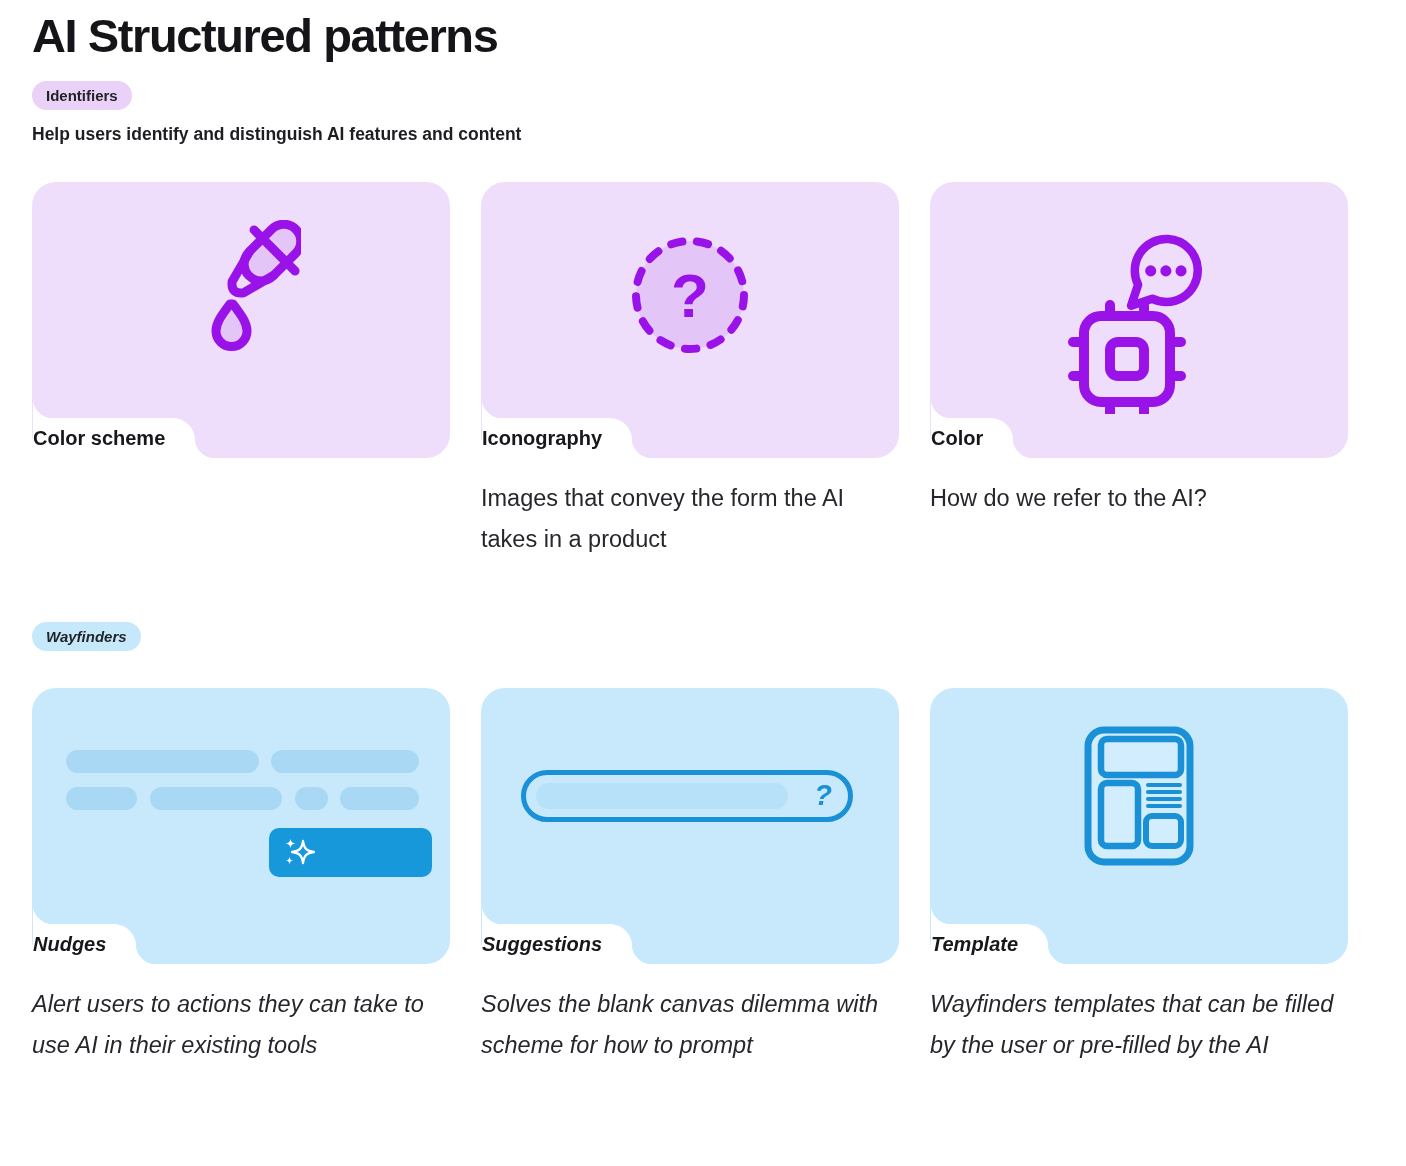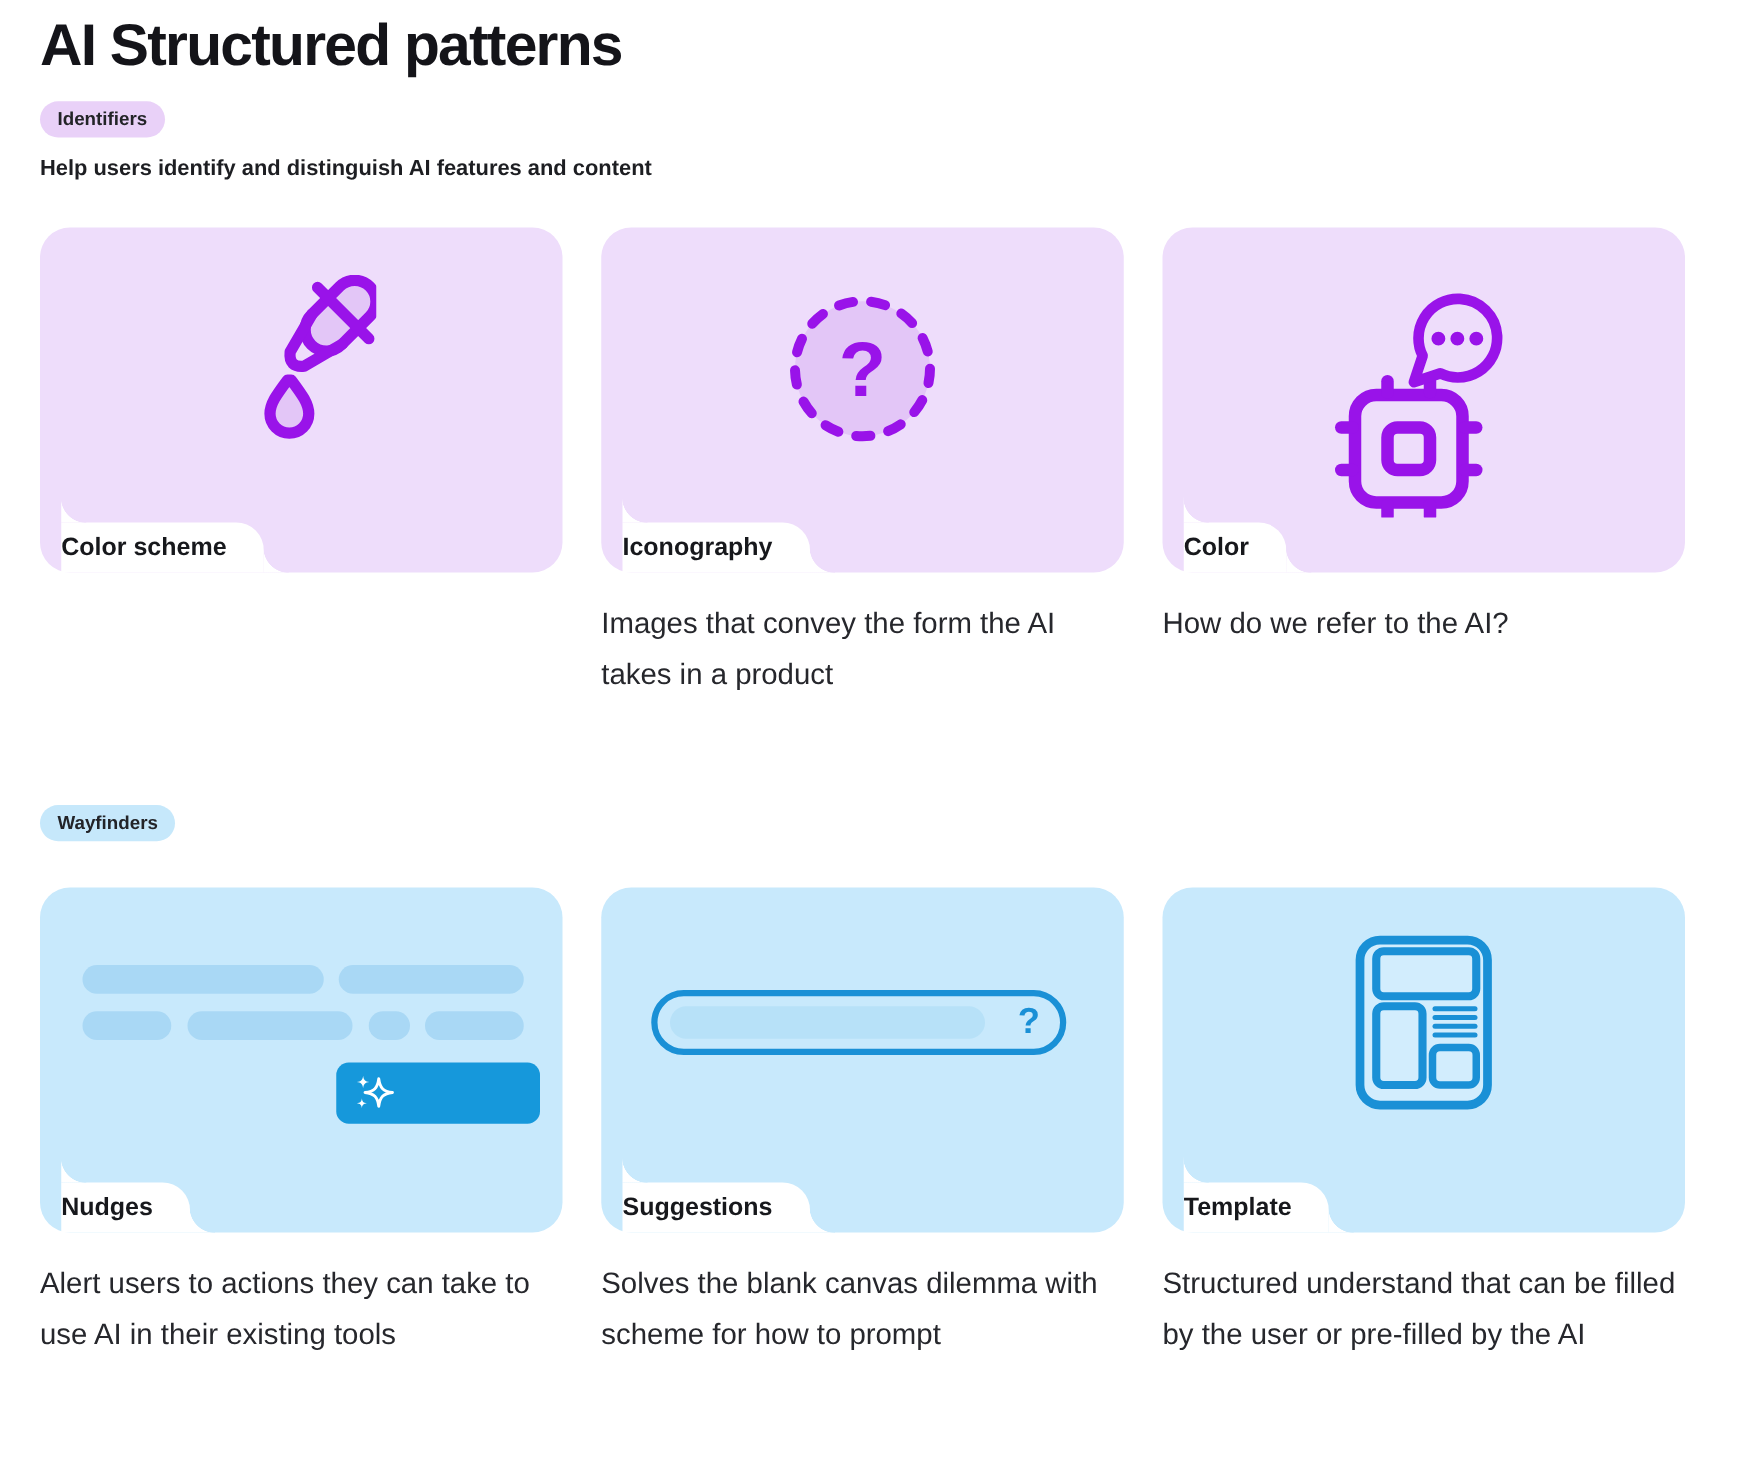--- a/index.html
+++ b/index.html
@@ -16,21 +16,21 @@
     padding-top: 6px;
   }
   h1.page-title {
     margin: 2px 0 18px 0;
     font-size: 47px;
     font-weight: bold;
     letter-spacing: -1.4px;
     color: #141419;
   }
   .section { margin-top: 15px; }
-  .section.second { margin-top: 84px; }
+  .section.second { margin-top: 62px; font-style: italic; }
   .badge {
     display: inline-block;
     padding: 6px 14px;
     border-radius: 999px;
     font-size: 15px;
     font-weight: bold;
     color: #232428;
   }
   .badge.purple { background: #E9D1F8; }
   .badge.blue   { background: #C6E8FB; }
@@ -58,21 +58,21 @@
     position: absolute;
     inset: 0;
     display: flex;
     align-items: center;
     justify-content: center;
   }
   .shift-up   { transform: translateY(-25px); }
   .shift-up30 { transform: translateY(-30px); }
   .notch {
     position: absolute;
-    left: 17px; bottom: 0;
+    left: 1px; bottom: 0;
     height: 40px;
     background: #ffffff;
     display: flex;
     align-items: center;
     padding: 0 30px 0 0;
     border-top-right-radius: 22px;
   }
   .notch::before {
     content: "";
     position: absolute;
@@ -280,19 +280,19 @@
                 <line x1="64" y1="73" x2="96" y2="73" stroke-width="4"></line>
                 <line x1="64" y1="80" x2="96" y2="80" stroke-width="4"></line>
                 <rect x="62" y="90" width="35" height="30" rx="6" stroke-width="6"></rect>
               </g>
             </svg>
           </div>
           <div class="notch">
             <span class="card-label">Template</span>
           </div>
         </div>
-        <p class="desc">Structured understand that can be filled by the user or pre-filled by the AI</p>
+        <p class="desc">Wayfinders templates that can be filled by the user or pre-filled by the AI</p>
       </div>
 
     </div>
   </div>
 
 </div>
 
 </body></html>

